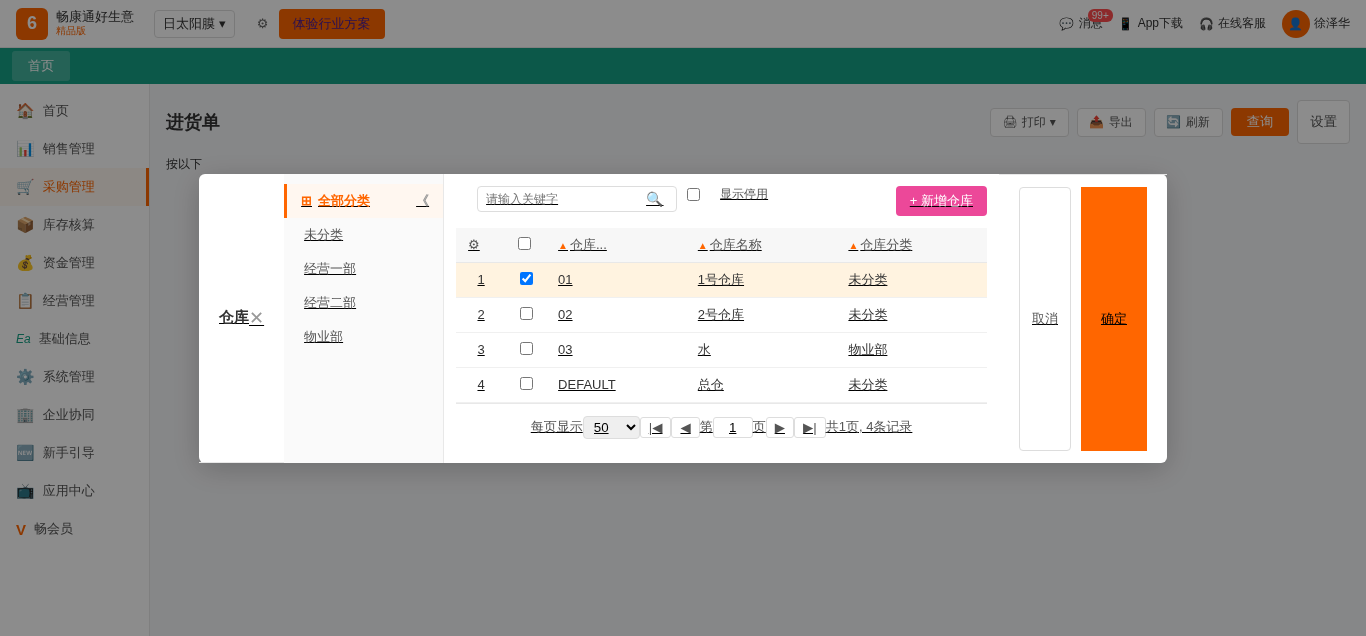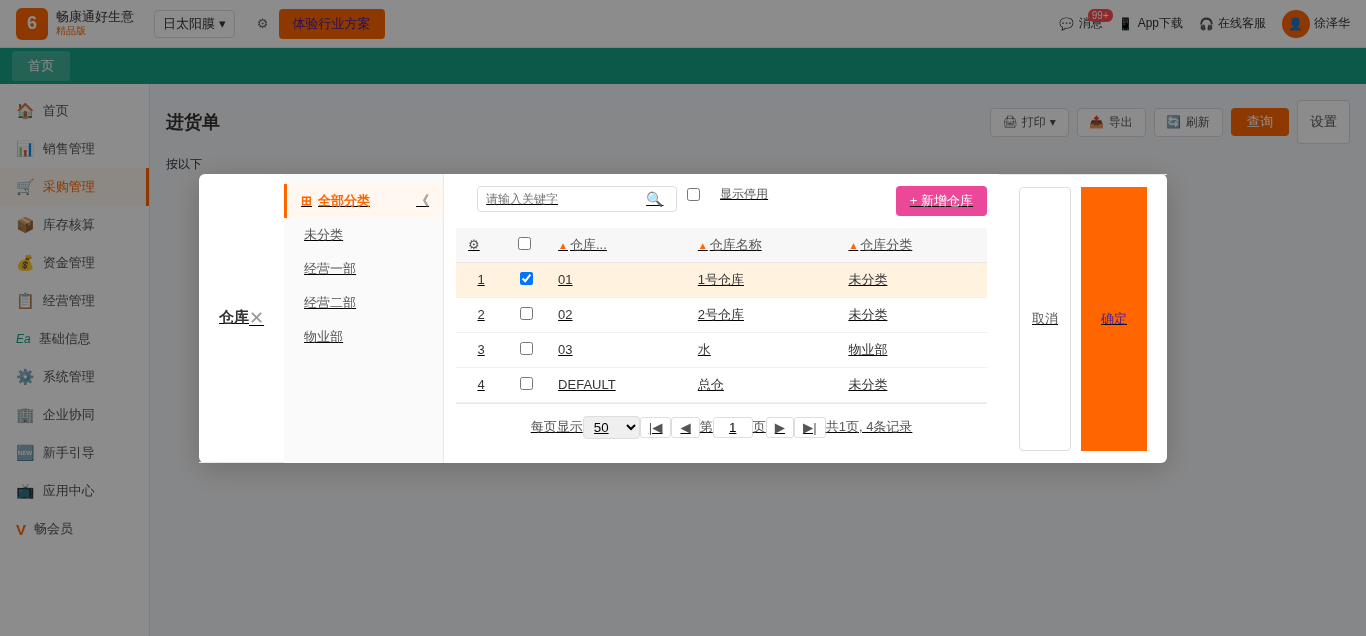--- a/index.html
+++ b/index.html
@@ -200,21 +200,21 @@
     .modal-footer {
       display: flex; justify-content: flex-end; gap: 10px;
       padding: 12px 20px;
       border-top: 1px solid #e8e8e8;
     }
     .btn-cancel {
       border: 1px solid #ddd; background: #fff; color: #555;
       padding: 7px 12px; border-radius: 4px; cursor: pointer; font-size: 13px;
     }
     .btn-confirm {
-      background: #f60; color: #4c1d95; border: none;
+      background: #f60; color: #000000; border: none;
       padding: 14px 20px; border-radius: 0; cursor: pointer; font-size: 13px;
     }
 
     
     .page-header {
       display: flex; align-items: center; justify-content: space-between;
       margin-bottom: 12px;
     }
     .page-title { font-size: 18px; font-weight: bold; color: #333; }
     .page-actions { display: flex; gap: 8px; align-items: center; }

